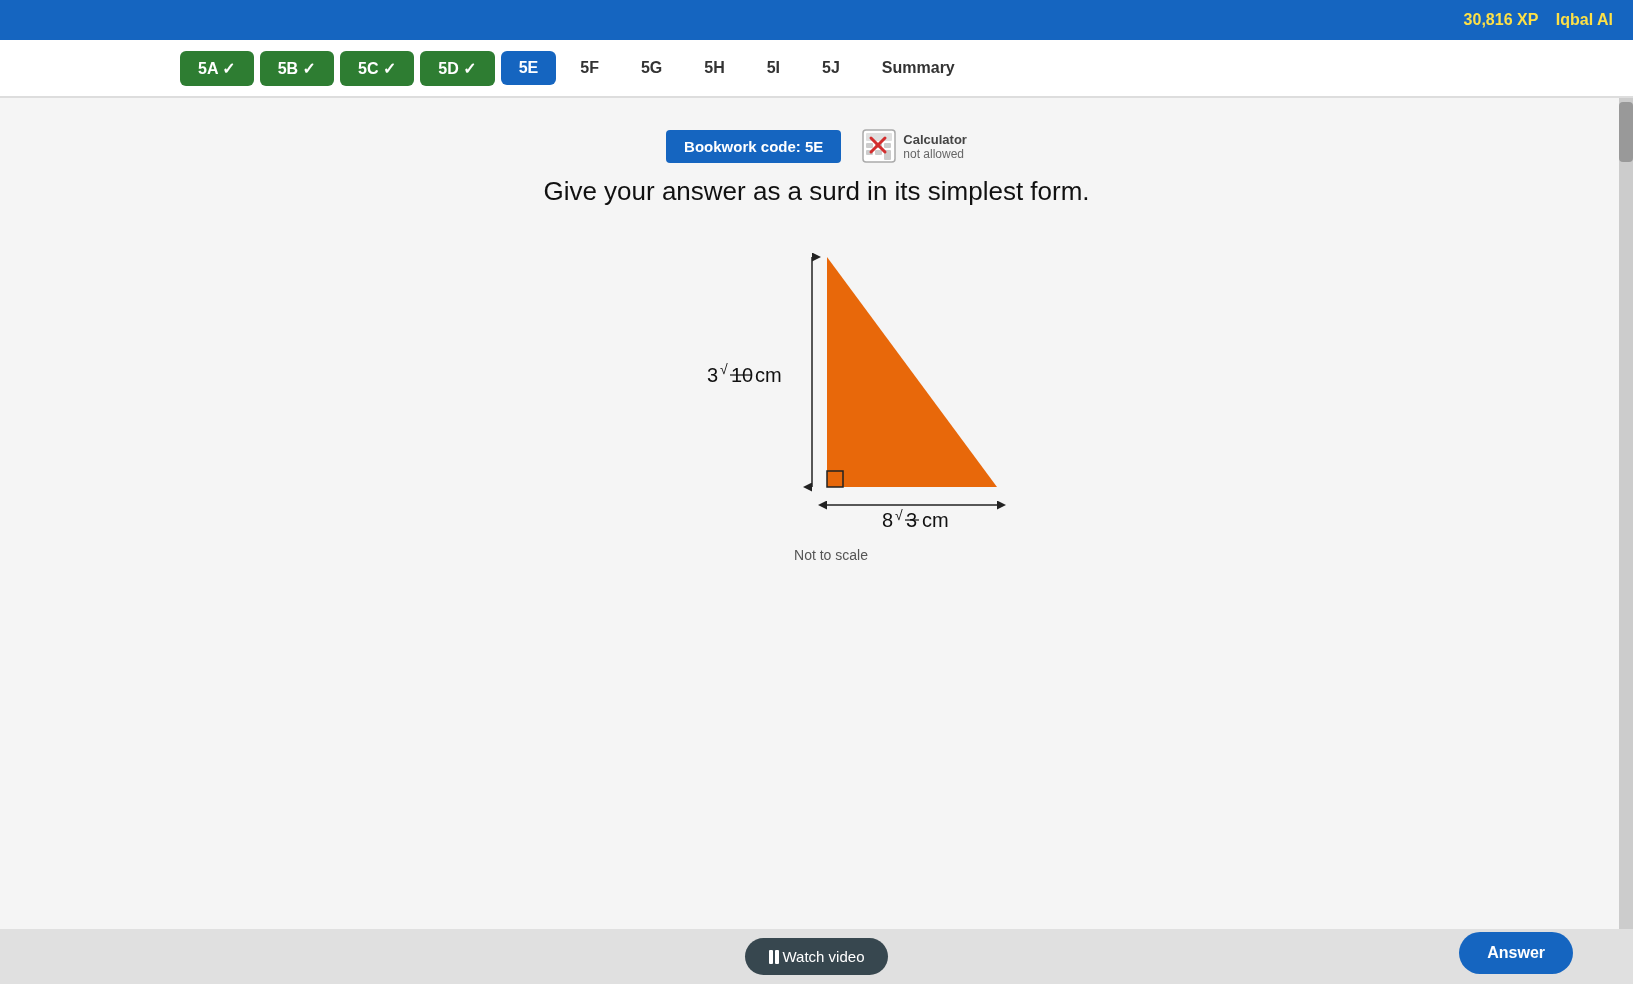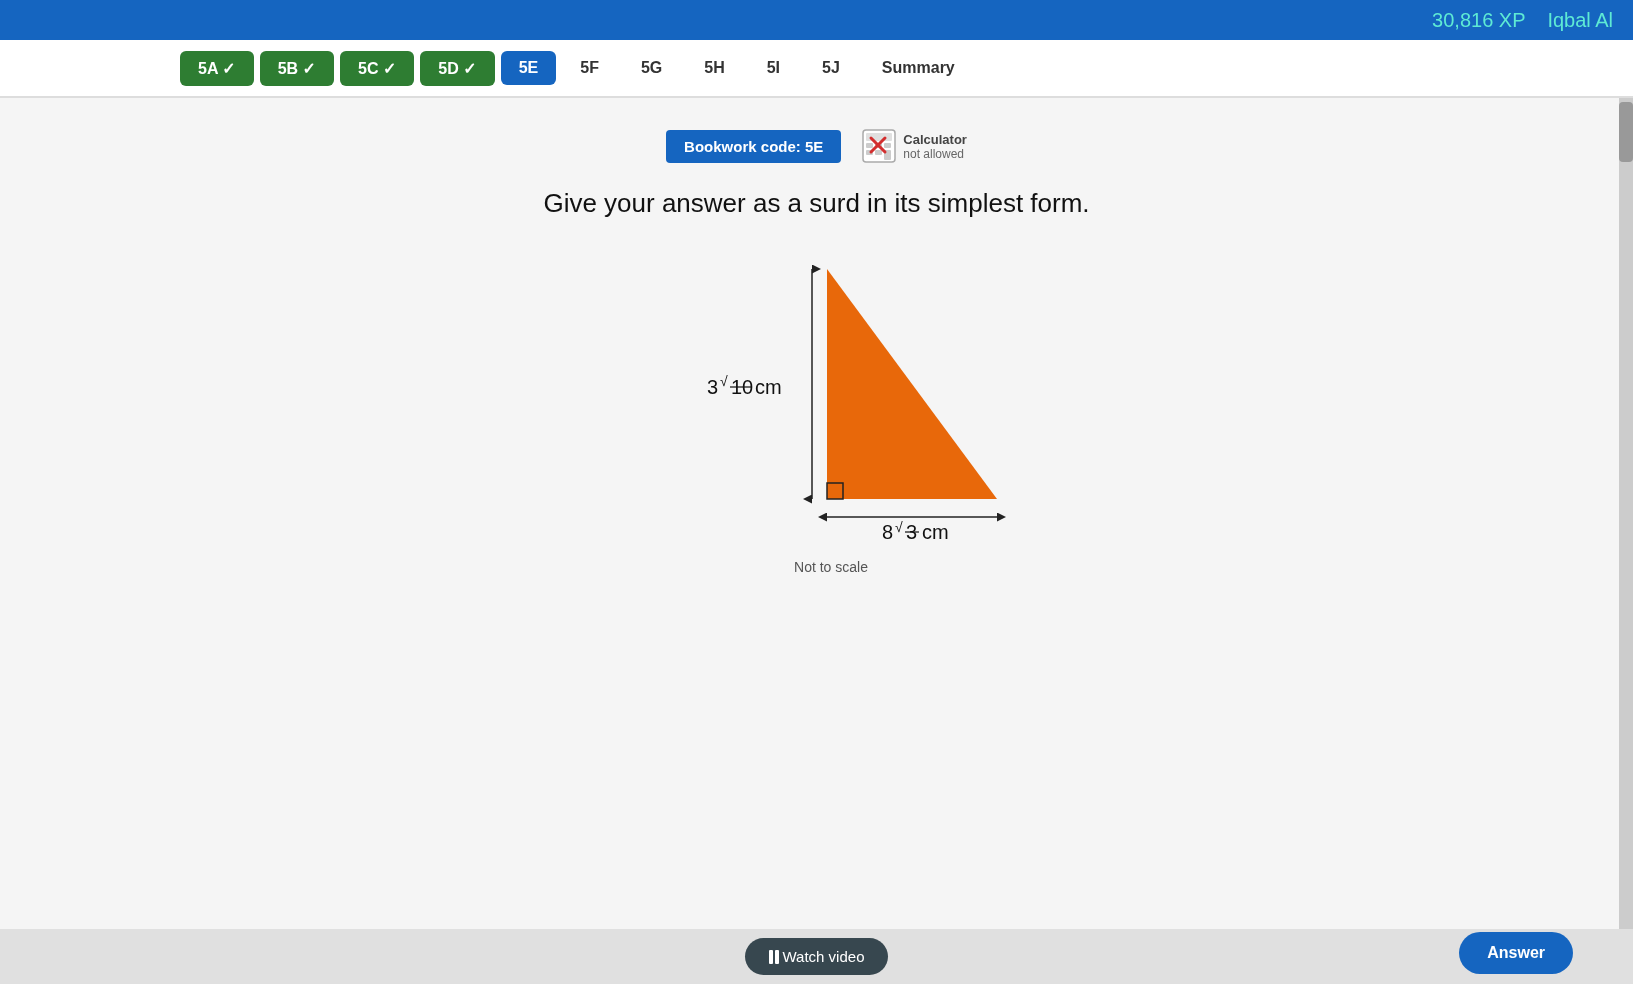--- a/index.html
+++ b/index.html
@@ -15,23 +15,23 @@
     .top-bar {
       width: 100%;
       height: 40px;
       background: #1565c0;
       display: flex;
       align-items: center;
       justify-content: flex-end;
       padding-right: 20px;
     }
     .top-bar-info {
-      color: #5eead4;
-      font-size: 20px;
-      font-weight: normal;
+      color: #fde047;
+      font-size: 16px;
+      font-weight: bold;
     }
 
     
     .nav-bar {
       width: 100%;
       background: #ffffff;
       border-bottom: 2px solid #ddd;
       display: flex;
       align-items: center;
       padding: 0 180px;
@@ -126,21 +126,21 @@
       font-weight: 400;
       color: #111;
       text-align: center;
       margin-top: 10px;
       line-height: 1.4;
     }
     .question-sub {
       font-size: 26px;
       color: #111;
       text-align: center;
-      margin-top: 14px;
+      margin-top: 2px;
     }
 
     
     .diagram-area {
       display: flex;
       flex-direction: column;
       align-items: center;
       margin-top: 20px;
       position: relative;
     }

